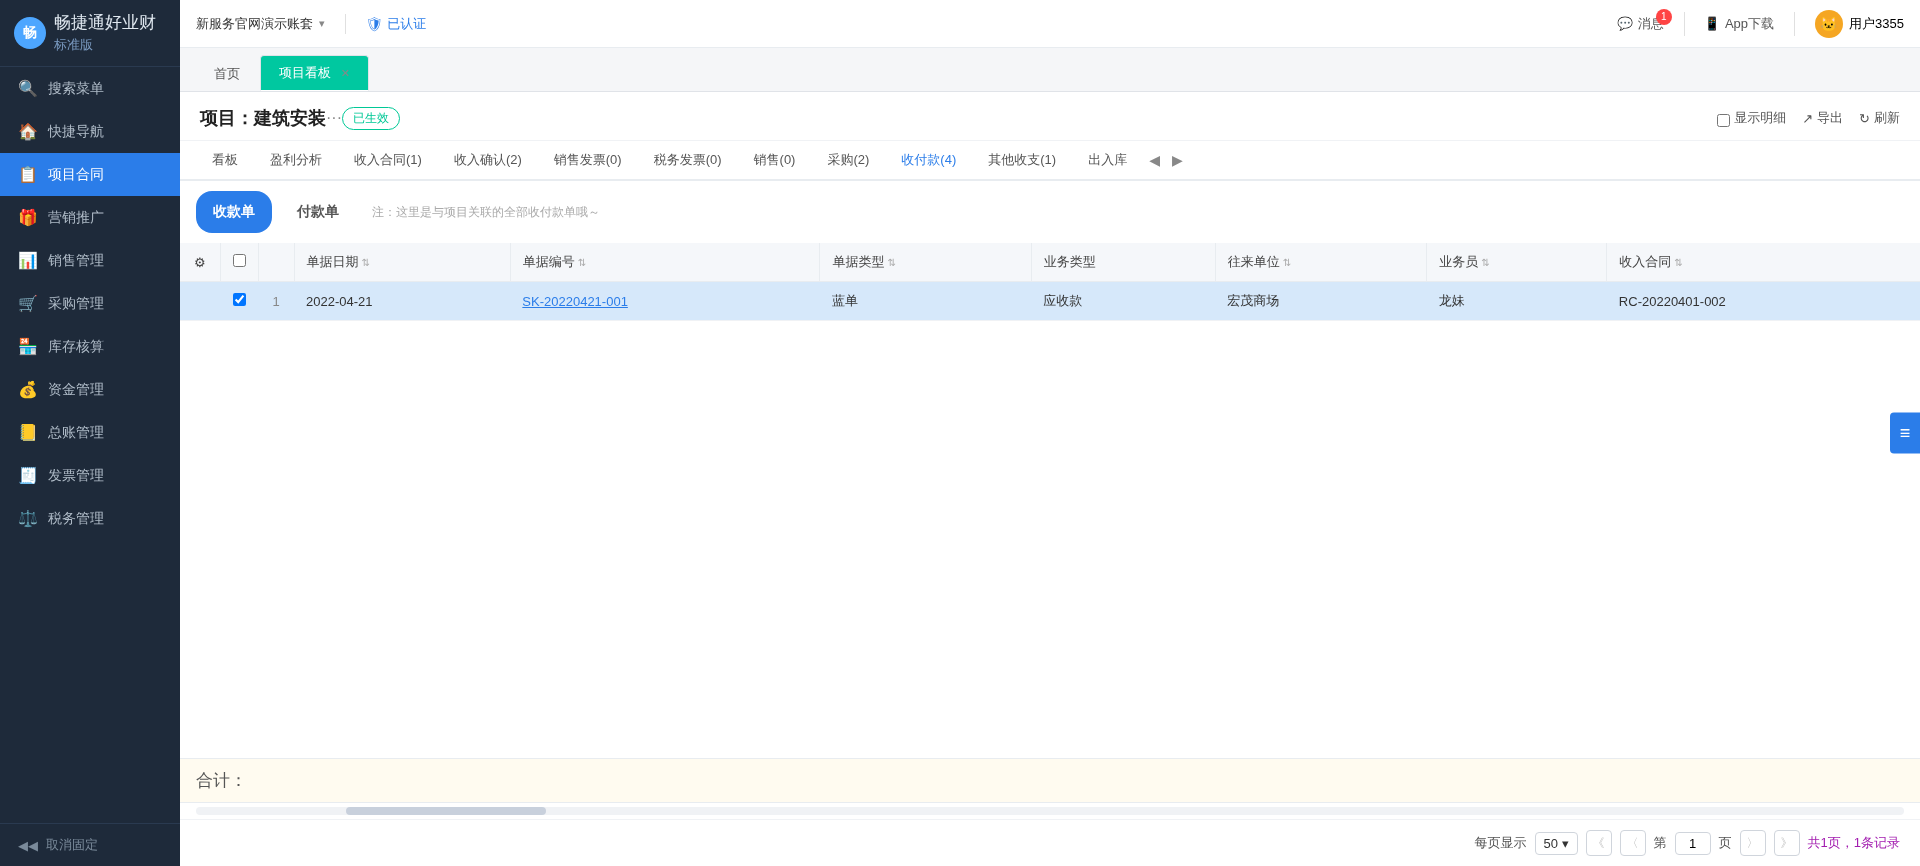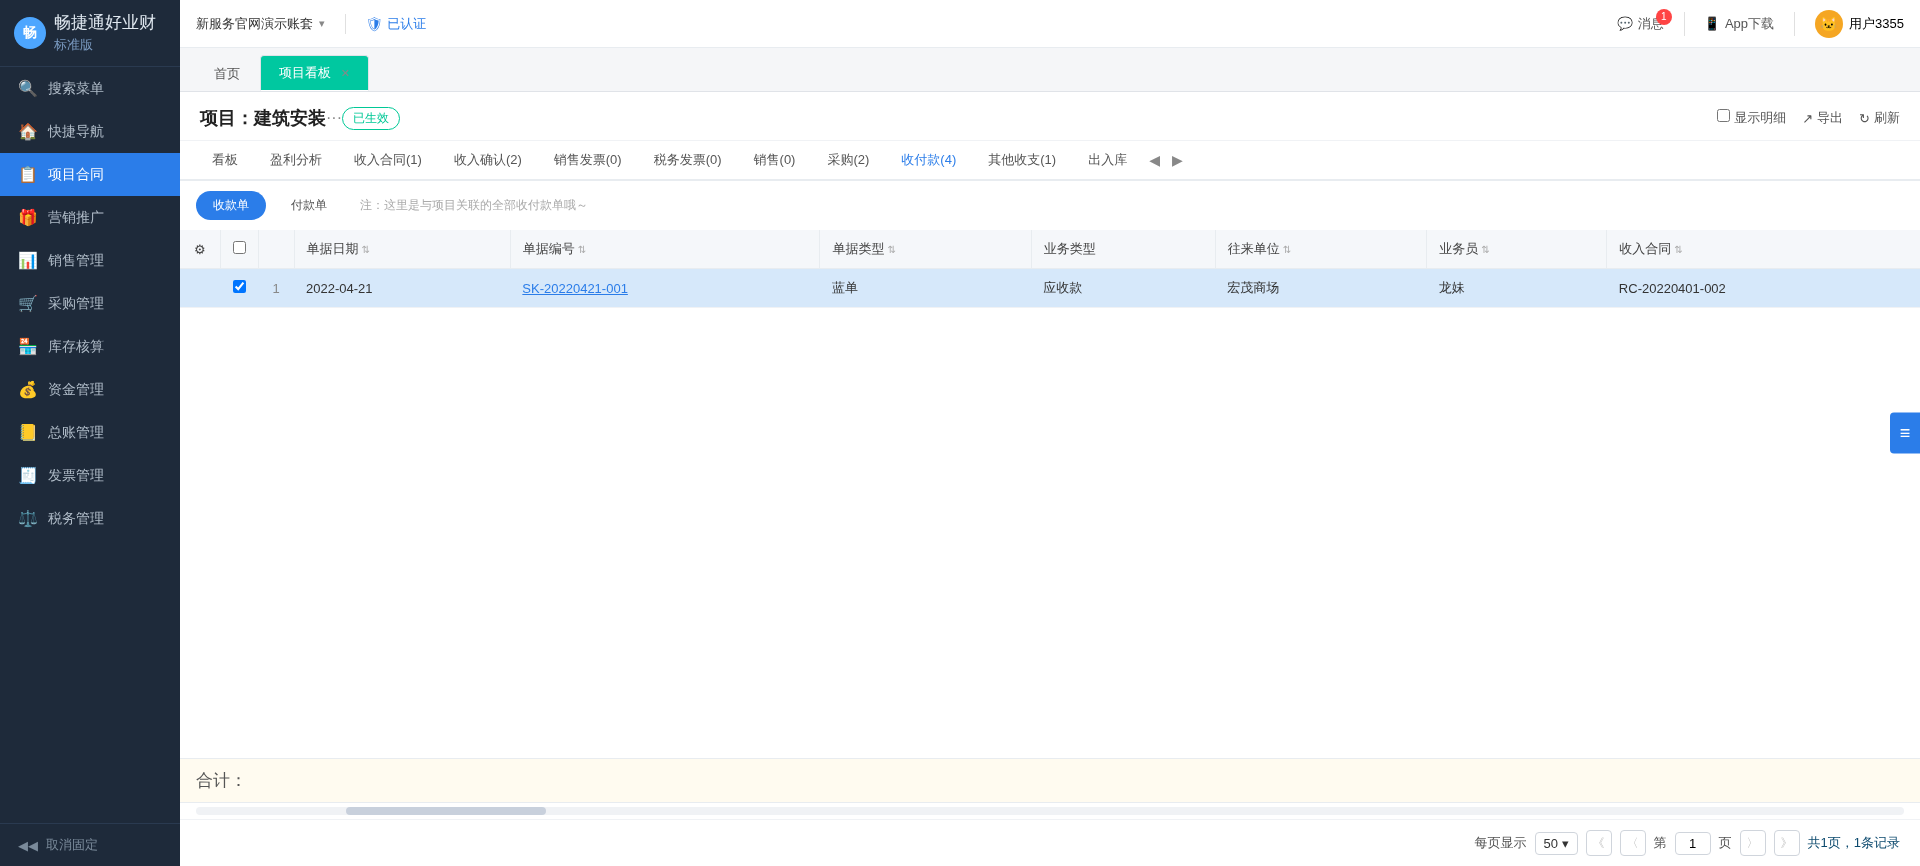--- a/index.html
+++ b/index.html
@@ -168,21 +168,21 @@
       font-size: 12px;
     }
     .project-actions {
       margin-left: auto;
       display: flex; align-items: center; gap: 16px;
     }
     .project-action-btn {
       display: flex; align-items: center; gap: 4px;
       color: #555; font-size: 13px; cursor: pointer;
     }
-    .show-detail { display: flex; align-items: flex-start; gap: 4px; font-size: 13px; color: #555; cursor: pointer; }
+    .show-detail { display: flex; align-items: flex-end; gap: 4px; font-size: 13px; color: #555; cursor: pointer; }
     .show-detail input[type=checkbox] { cursor: pointer; }
 
     
     .sub-tabs {
       display: flex;
       align-items: center;
       padding: 0 16px;
       border-bottom: 2px solid #e8ecf0;
       overflow-x: auto;
       flex-shrink: 0;
@@ -202,25 +202,26 @@
 
     
     .receipt-tabs {
       display: flex;
       align-items: center;
       padding: 10px 16px;
       gap: 8px;
       flex-shrink: 0;
     }
     .receipt-tab-btn {
-      padding: 5px 16px;
+      padding: 11px 16px;
       border-radius: 16px;
-      font-size: 12px;
+      font-size: 14px;
       cursor: pointer;
       border: 1px solid transparent;
+      font-weight: bold;
     }
     .receipt-tab-btn.active {
       background: #2b7de9;
       color: white;
     }
     .receipt-tab-btn.inactive {
       background: transparent;
       color: #555;
       border-color: transparent;
     }
@@ -326,21 +327,21 @@
       display: flex; align-items: center; justify-content: center;
       cursor: pointer; color: #555; background: white;
       font-size: 12px;
     }
     .page-btn.disabled { color: #bbb; cursor: not-allowed; }
     .page-input {
       width: 36px; text-align: center;
       border: 1px solid #d0d5dc; border-radius: 4px;
       padding: 3px 4px; font-size: 13px;
     }
-    .page-total { color: #0c4a6e; }
+    .page-total { color: #a21caf; }
 
     
     .right-float-btn {
       position: fixed;
       right: 0;
       top: 50%;
       transform: translateY(-50%);
       background: #2b7de9;
       color: white;
       width: 30px;

